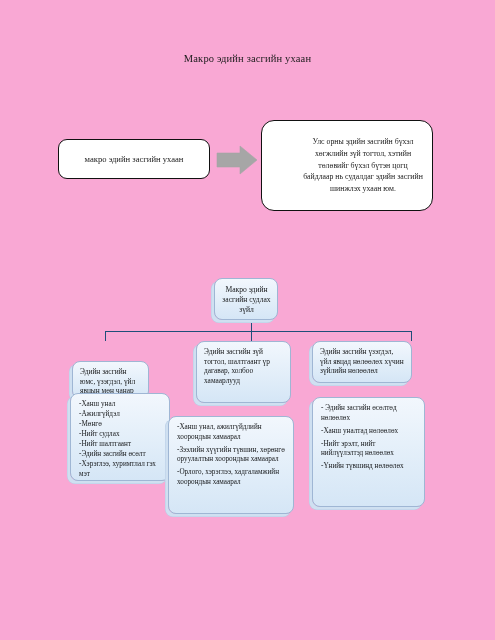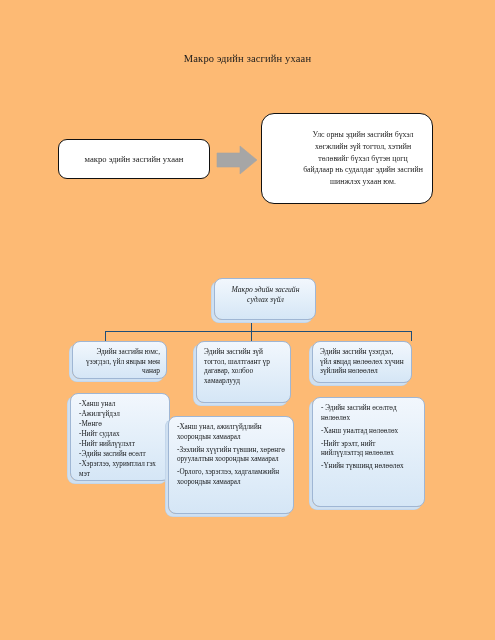--- a/index.html
+++ b/index.html
@@ -14,21 +14,21 @@
     overflow: hidden;
     font-family: "Liberation Serif", "DejaVu Serif", serif;
     color: #1a1a1a;
   }
 
   .page {
     position: absolute;
     left: 0; top: 0;
     width: 495px;
     height: 640px;
-    background: #fdba74;
+    background: #f9a8d4;
   }
 
   
   .doc-title {
     position: absolute;
     left: 0;
     top: 53px;
     width: 495px;
     text-align: center;
     font-size: 10.5px;
@@ -62,21 +62,21 @@
     position: absolute;
     left: 216px;
     top: 145px;
     width: 42px;
     height: 30px;
   }
 
   .def-box {
     position: absolute;
     left: 261px;
-    top: 113px;
+    top: 120px;
     width: 172px;
     height: 91px;
     border: 1.6px solid #111111;
     border-radius: 13px;
     background: #ffffff;
     box-sizing: border-box;
     display: flex;
     align-items: center;
     justify-content: center;
     padding-left: 32px;
@@ -170,43 +170,43 @@
 
     <div class="conn h" style="left:105px; top:331px; width:307px;"></div>
 
     <div class="conn v" style="left:105px; top:331px; height:10px;"></div>
 
     <div class="conn v" style="left:251px; top:331px; height:10px;"></div>
 
     <div class="conn v" style="left:411px; top:331px; height:10px;"></div>
   </div>
 
-  <div class="node node-root" style="left:214px; top:278px; width:102px; height:42px;font-style:italic;">
+  <div class="node node-root" style="left:214px; top:278px; width:64px; height:42px;">
     <span class="node-txt">Макро эдийн засгийн судлах зүйл</span>
   </div>
 
-  <div class="node" style="left:72px; top:341px; width:95px; height:38px;text-align:right;">
+  <div class="node" style="left:72px; top:361px; width:77px; height:38px;">
     <span class="node-txt">Эдийн засгийн юмс, үзэгдэл, үйл явцын мөн чанар</span>
   </div>
 
   <div class="node" style="left:196px; top:341px; width:95px; height:62px;">
     <span class="node-txt">Эдийн засгийн зүй тогтол, шалтгаант үр дагавар, холбоо хамаарлууд</span>
   </div>
 
   <div class="node" style="left:312px; top:341px; width:100px; height:42px;">
     <span class="node-txt">Эдийн засгийн үзэгдэл, үйл явцад нөлөөлөх хүчин зүйлийн нөлөөлөл</span>
   </div>
 
   <div class="node node-list" style="left:70px; top:393px; width:100px; height:88px;">
     <span class="node-txt">
       <span class="li">-Ханш унал</span>
       <span class="li">-Ажилгүйдэл</span>
       <span class="li">-Мөнгө</span>
       <span class="li">-Нийт судлах</span>
-      <span class="li">-Нийт нийлүүлэлт</span>
+      <span class="li">-Нийт шалтгаант</span>
       <span class="li">-Эдийн засгийн өсөлт</span>
       <span class="li">-Хэрэглээ, хуримтлал гэх мэт</span>
     </span>
   </div>
 
   <div class="node node-list spaced" style="left:168px; top:416px; width:126px; height:98px;">
     <span class="node-txt">
       <span class="li">-Ханш унал, ажилгүйдлийн хоорондын хамаарал</span>
       <span class="li">-Зээлийн хүүгийн түвшин, хөрөнгө оруулалтын хоорондын хамаарал</span>
       <span class="li">-Орлого, хэрэглээ, хадгаламжийн хоорондын хамаарал</span>

